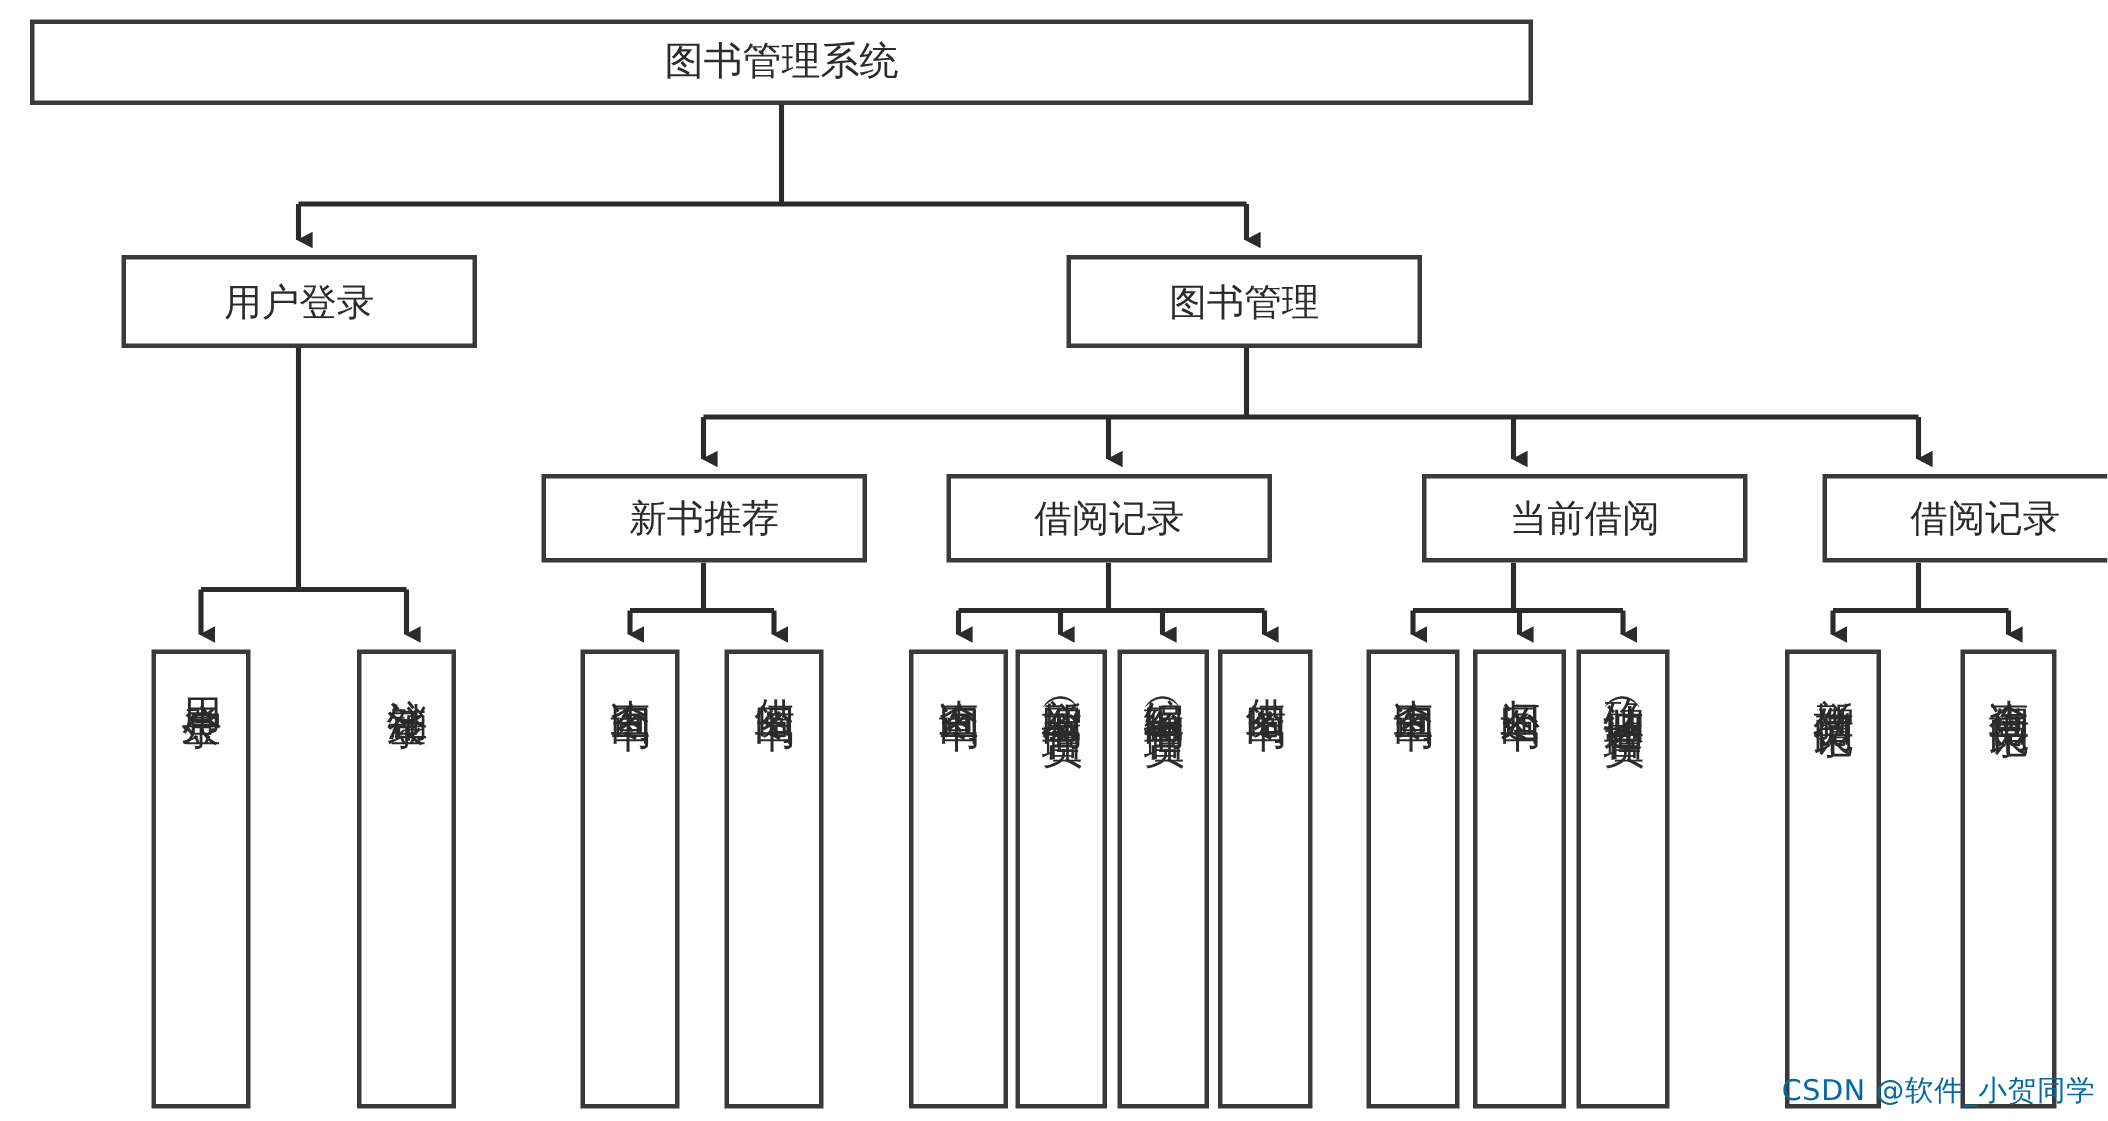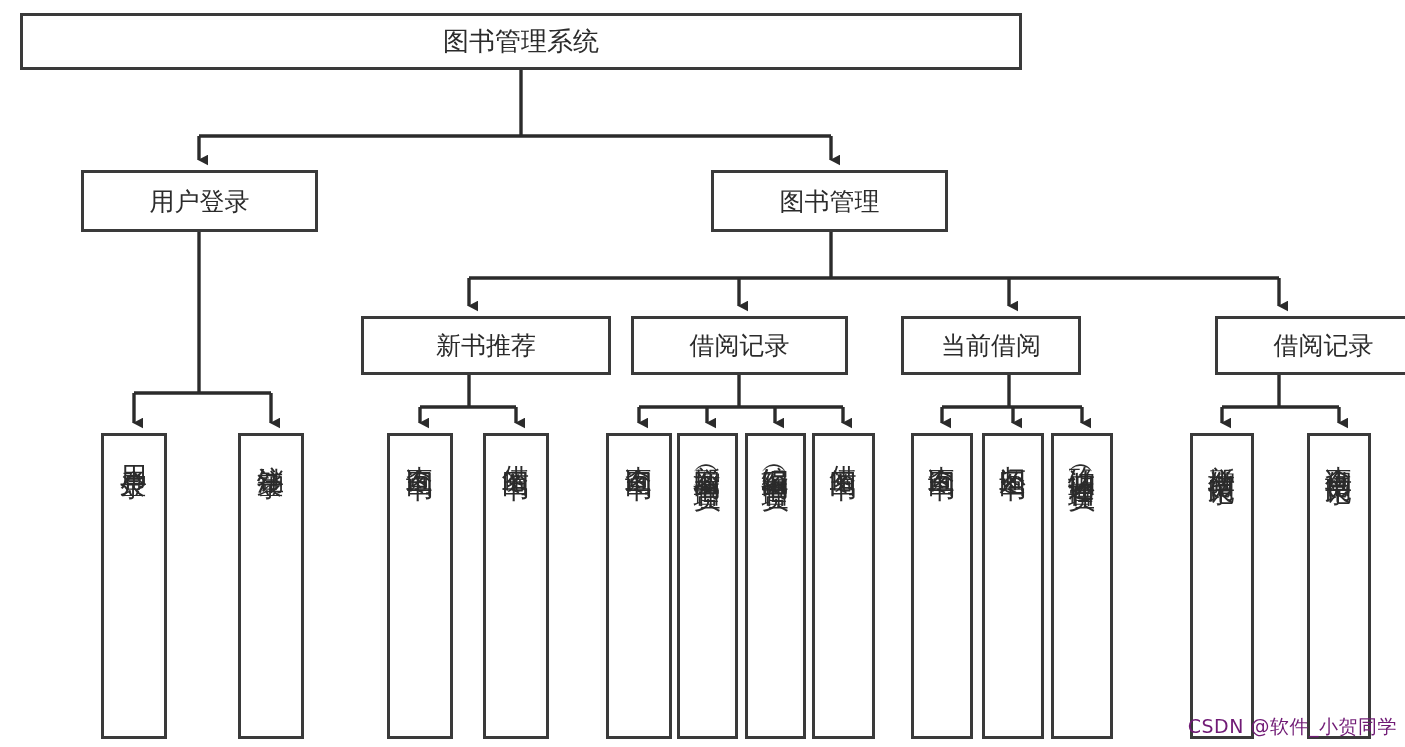--- a/index.html
+++ b/index.html
@@ -57,21 +57,21 @@
     font-size: 27px;
     letter-spacing: 3px;
     line-height: 1;
     white-space: normal;
   }
   .watermark {
     position: absolute;
     right: 8px;
     bottom: 7px;
     font-size: 19px;
-    color: #701a75;
+    color: #0369a1;
     letter-spacing: 0.5px;
     z-index: 5;
     white-space: nowrap;
   }
 </style>
 </head>
 <body>
 
 <div id="canvas">
 
@@ -129,27 +129,27 @@
     <span class="label">图书管理系统</span>
   </div>
 
   <div class="node horiz" style="left:81px; top:170px; width:237px; height:62px;">
     <span class="label">用户登录</span>
   </div>
   <div class="node horiz" style="left:711px; top:170px; width:237px; height:62px;">
     <span class="label">图书管理</span>
   </div>
 
-  <div class="node horiz" style="left:361px; top:316px; width:250px; height:59px;">
+  <div class="node horiz" style="left:361px; top:316px; width:217px; height:59px;">
     <span class="label">新书推荐</span>
   </div>
   <div class="node horiz" style="left:631px; top:316px; width:217px; height:59px;">
     <span class="label">借阅记录</span>
   </div>
-  <div class="node horiz" style="left:901px; top:316px; width:180px; height:59px;">
+  <div class="node horiz" style="left:948px; top:316px; width:217px; height:59px;">
     <span class="label">当前借阅</span>
   </div>
   <div class="node horiz" style="left:1171px; top:316px; width:217px; height:59px;margin-left:44px;">
     <span class="label">借阅记录</span>
   </div>
 
   <div class="node vert" style="left:101px; top:433px; width:66px; height:306px;">
     <span class="label">用户登录</span>
   </div>
   <div class="node vert" style="left:238px; top:433px; width:66px; height:306px;">

